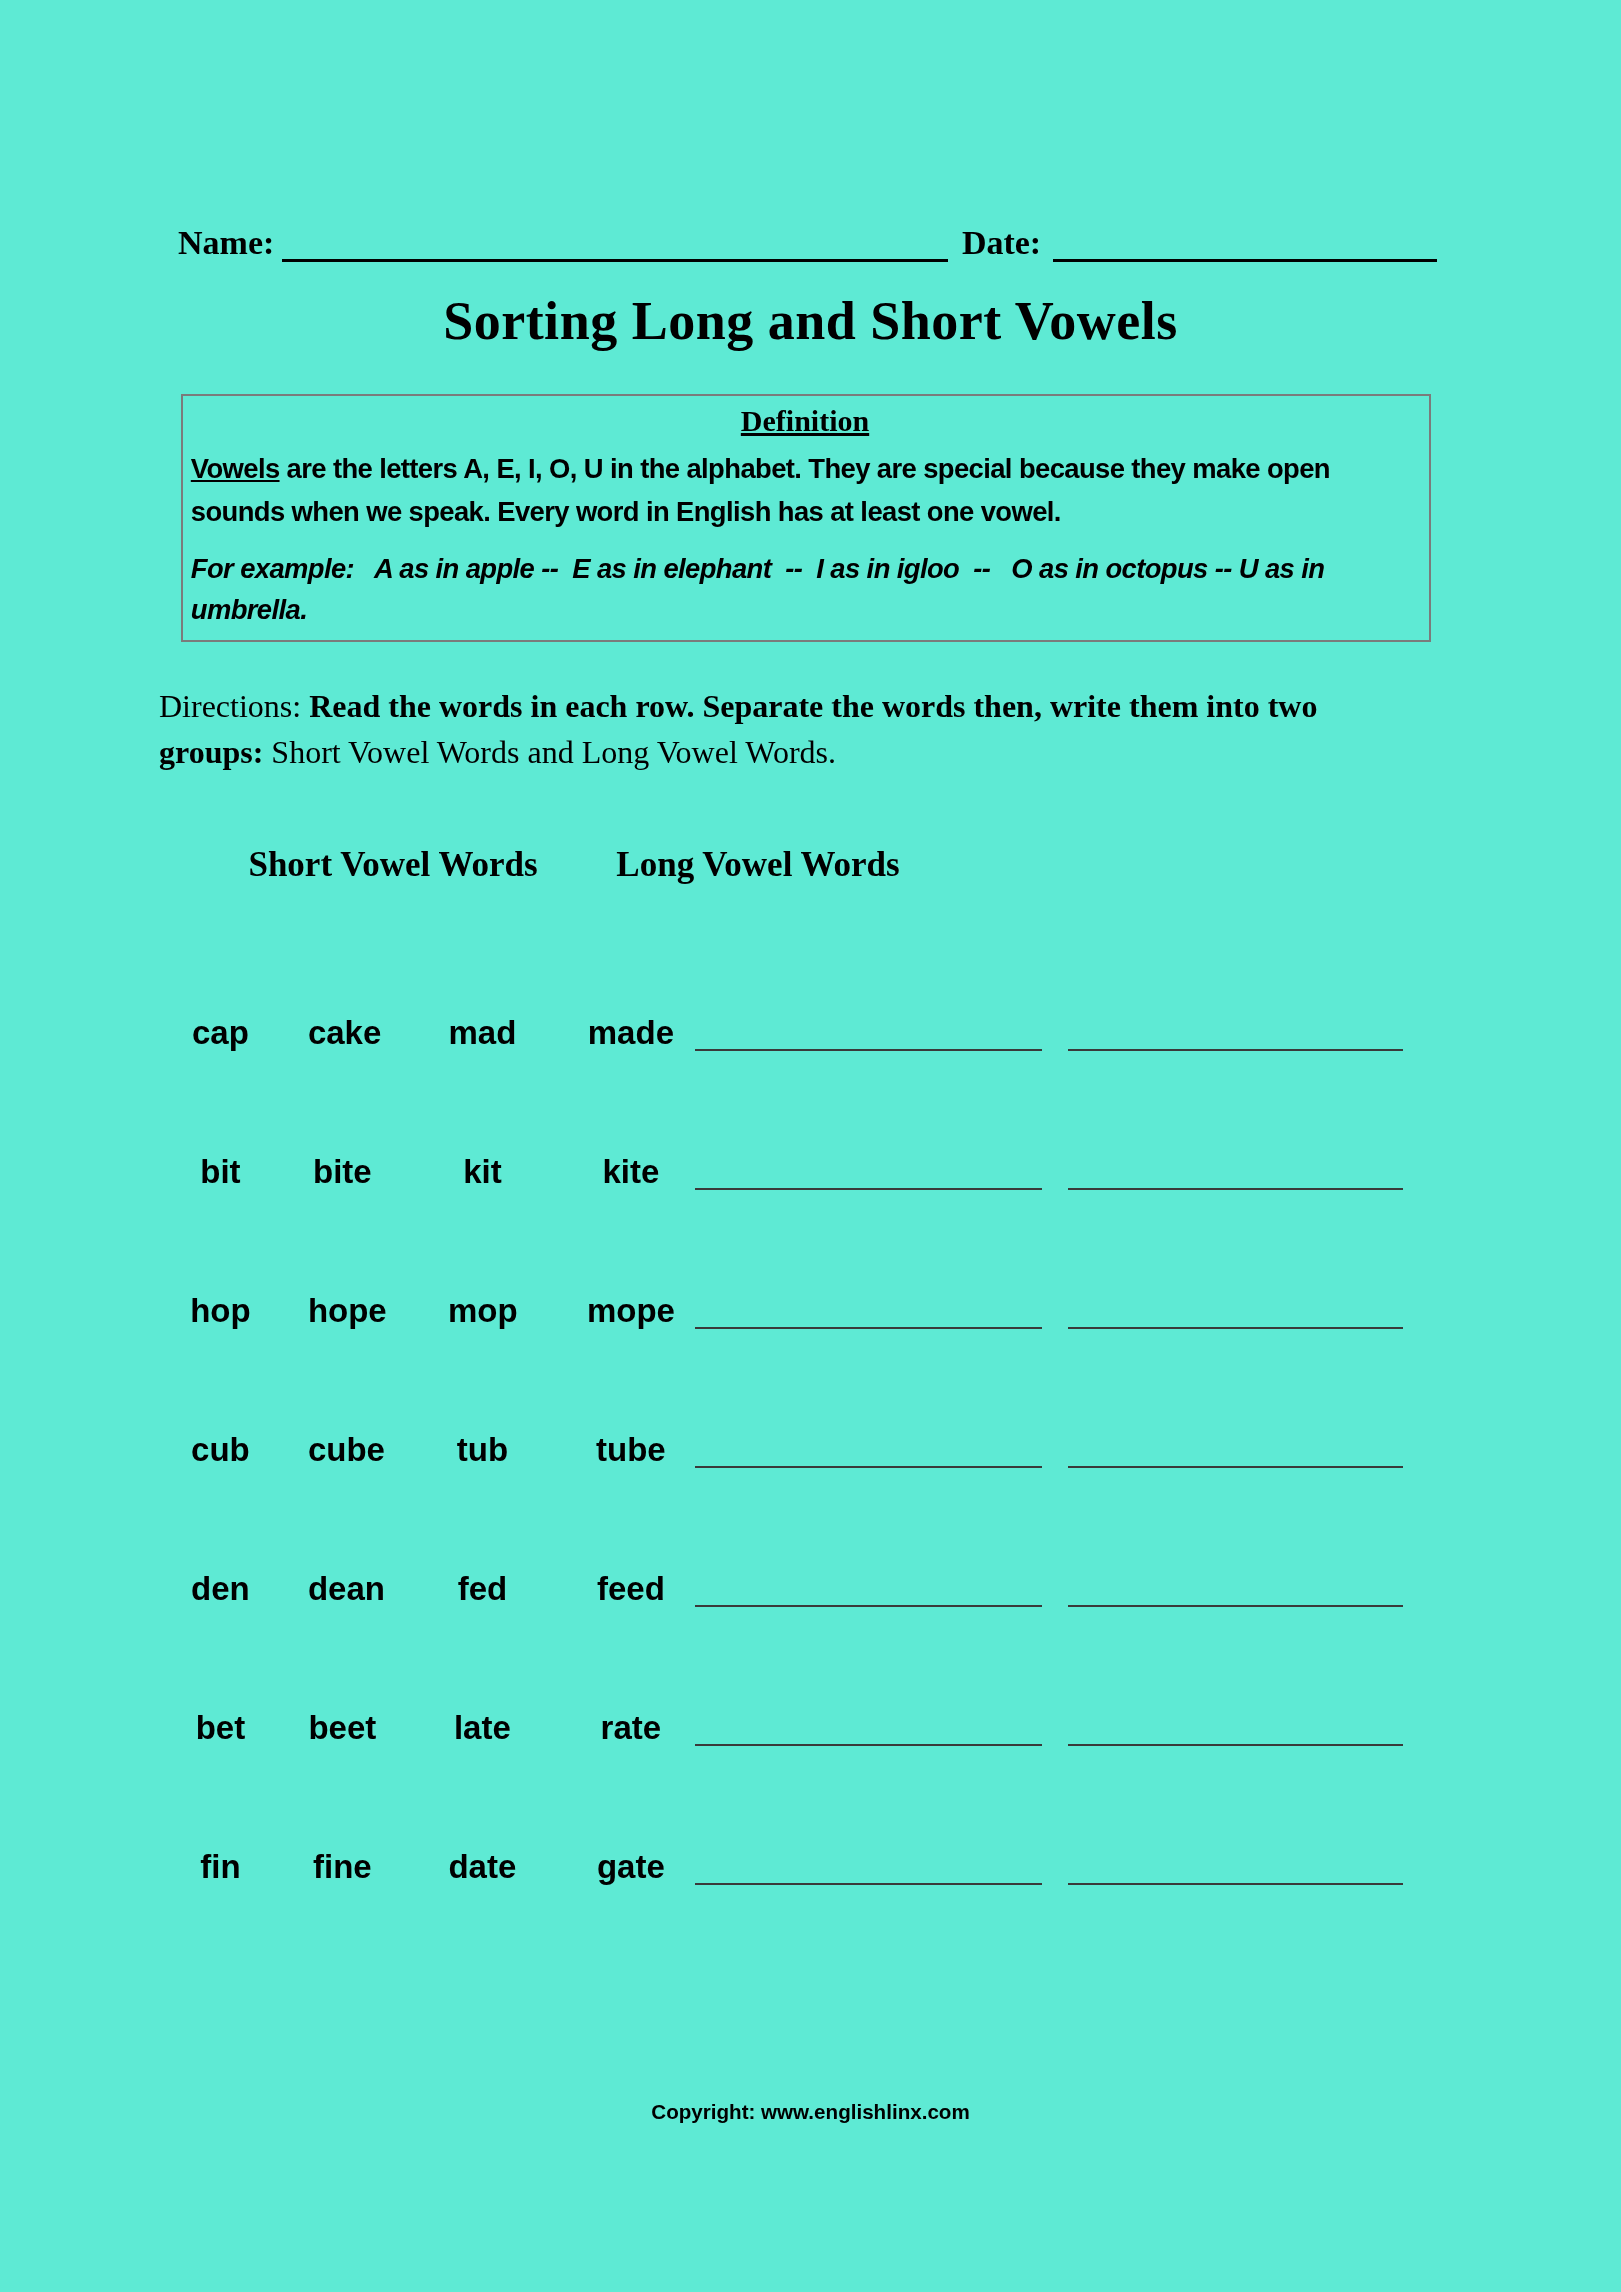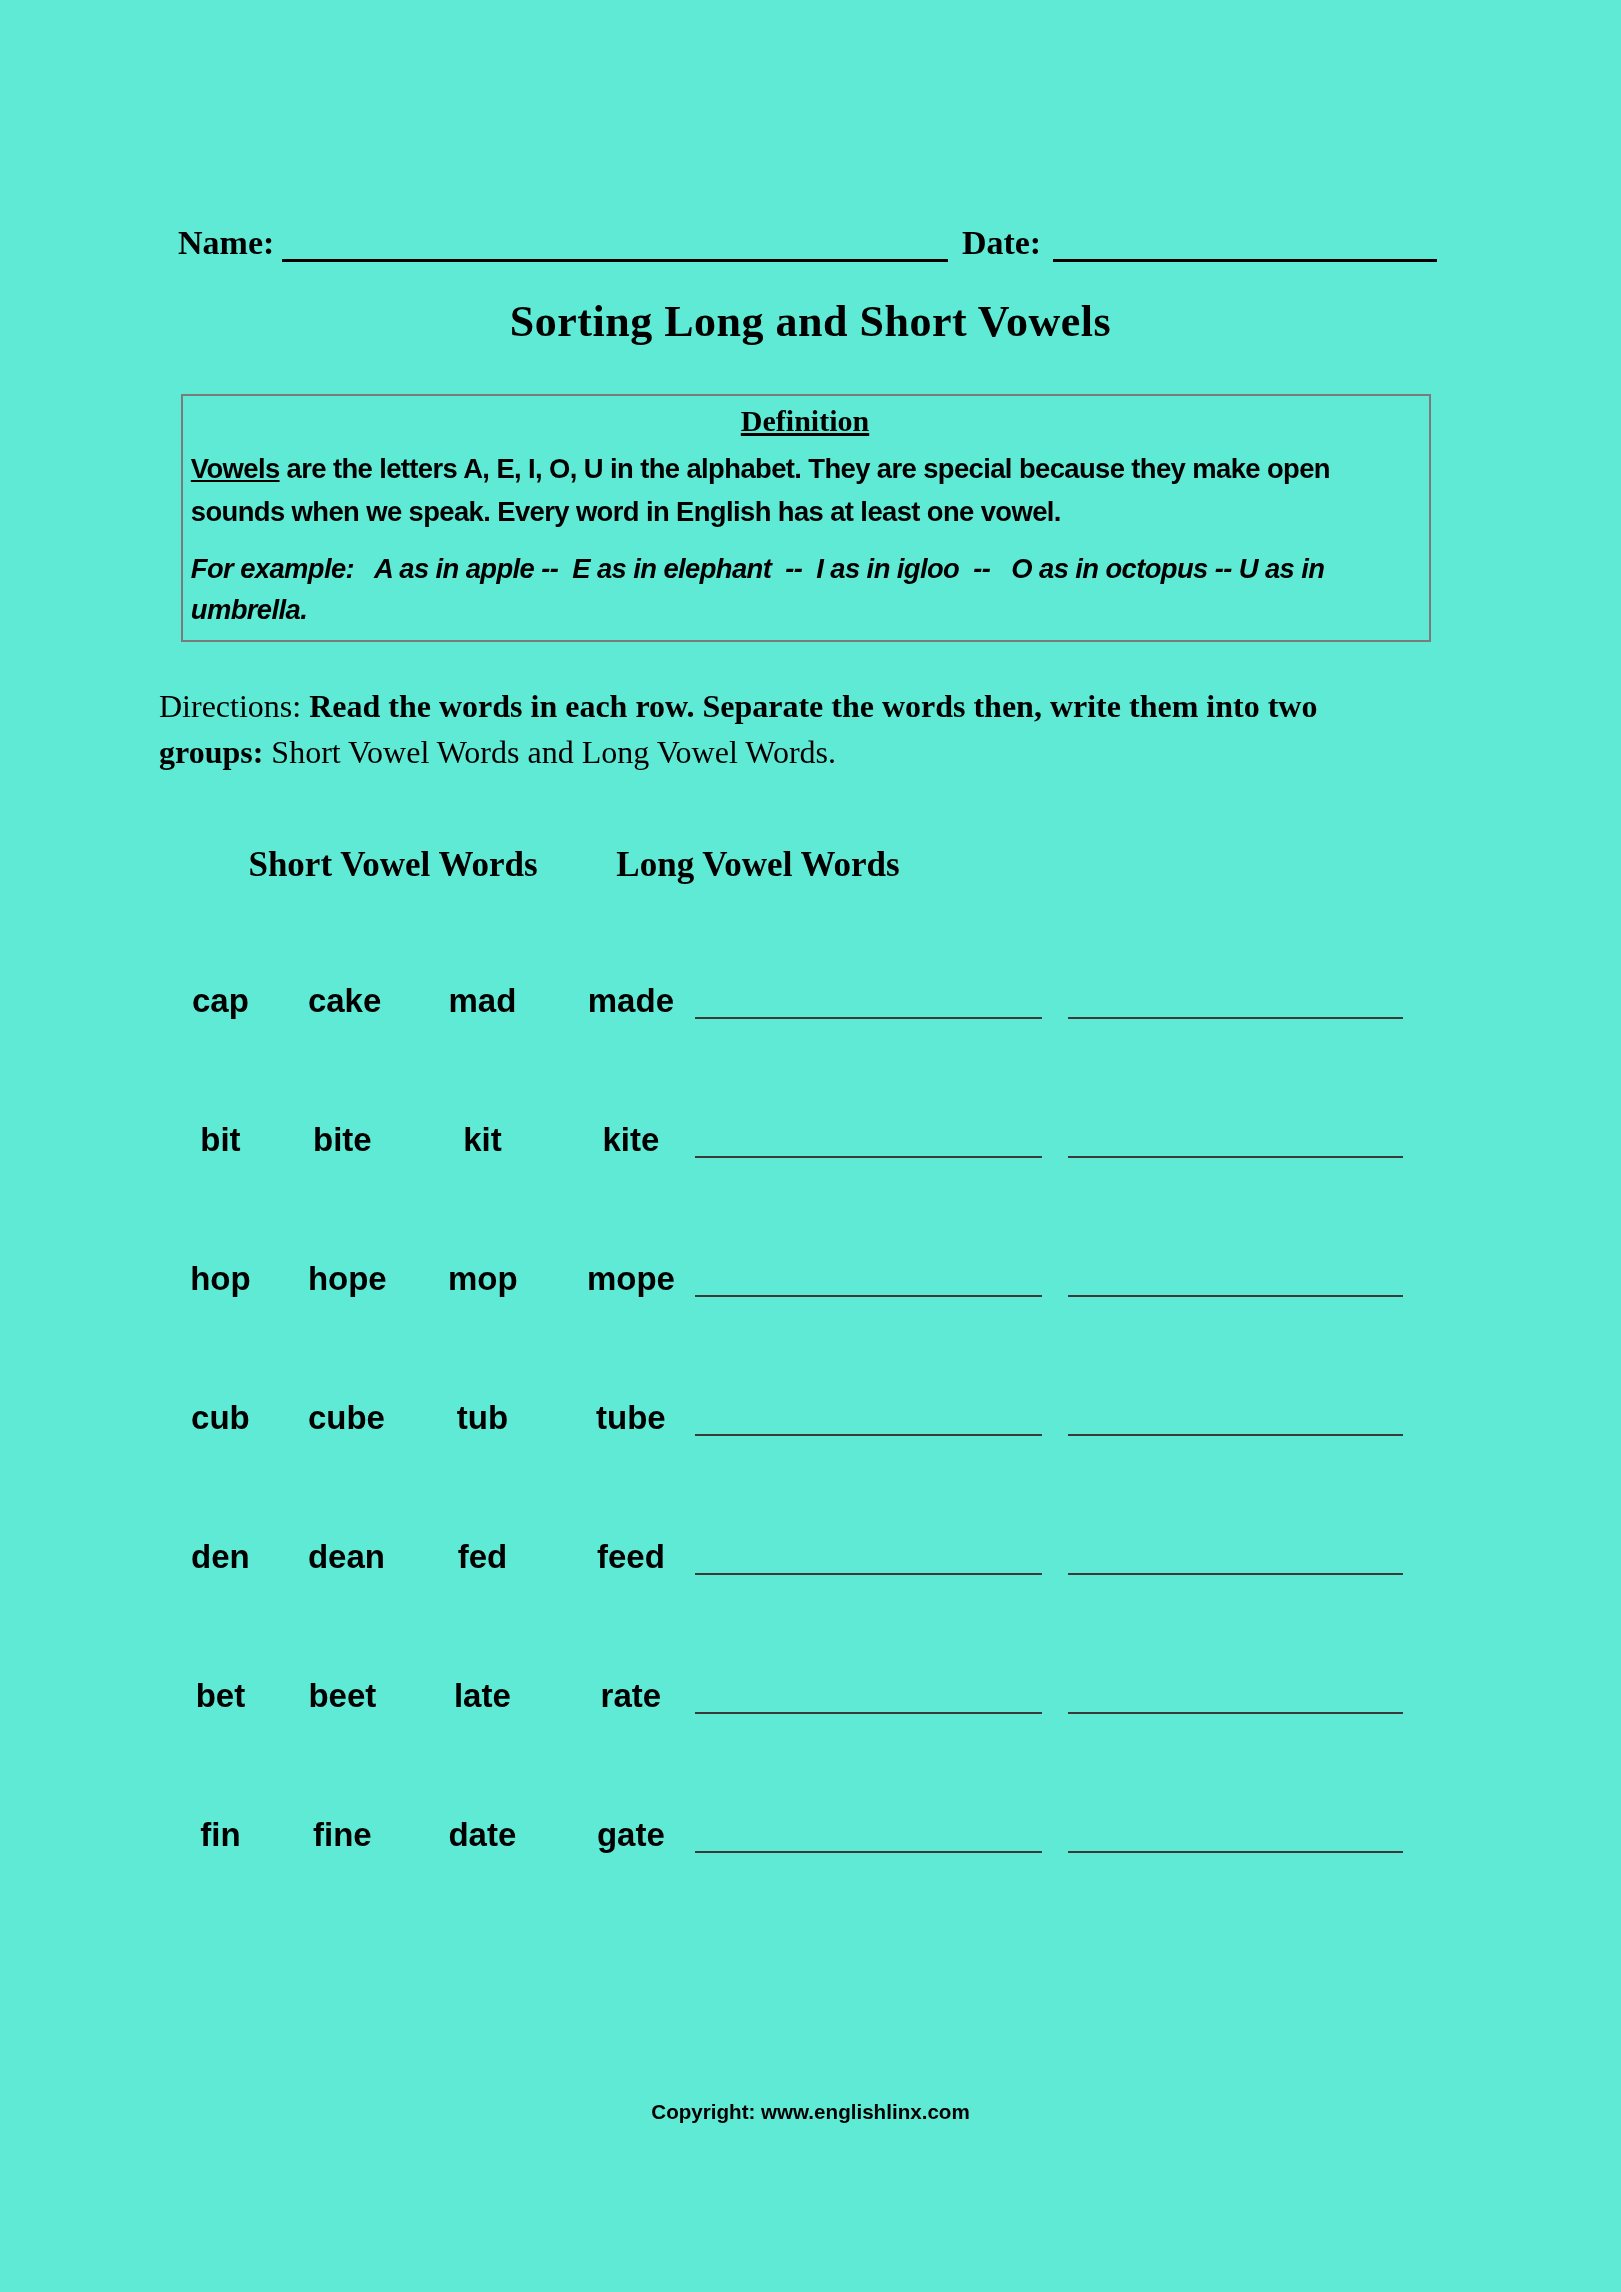--- a/index.html
+++ b/index.html
@@ -19,21 +19,21 @@
     font-weight:bold; font-size:34px; line-height:39px;
   }
   .write-line { border-bottom:3.9px solid #000; height:33px; }
   .line-name { flex:1; margin-left:7.8px; }
   .date-label { margin-left:13.7px; }
   .line-date { width:384px; margin-left:11.8px; }
 
   
   .page-title {
     position:absolute; top:292px; left:0; width:100%;
-    text-align:center; font-weight:bold; font-size:44px; line-height:59px;
+    text-align:center; font-weight:bold; font-size:54px; line-height:59px;
     letter-spacing:0.5px;
   }
 
   
   .def-box {
     position:absolute; top:394px; left:181px; width:1250px; height:248px;
     border:2px solid #7b7b7b; box-sizing:border-box;
     padding:3.9px 9.8px 0 7.8px;
   }
   .def-heading {
@@ -63,21 +63,21 @@
   .col-headers {
     position:absolute; top:845px; left:181px;
     display:flex; font-weight:bold; font-size:35px; line-height:39px;
     white-space:nowrap;
   }
   .col-h1 { width:454px; margin-left:11.8px; text-align:center; }
   .col-h2 { width:326px; margin-left:49px; text-align:center; }
   .col-h3 { width:316px; margin-left:44px; text-align:center; }
 
   
-  .rows { position:absolute; top:982px; left:181px; }
+  .rows { position:absolute; top:1014px; left:181px; }
   .word-row {
     display:flex; height:139px; align-items:flex-start;
     font-family:"Liberation Sans", sans-serif;
     font-weight:bold; font-size:33px; line-height:37px;
   }
   .w { text-align:center; white-space:nowrap; }
   .w1 { width:69px;  margin-left:4.9px;  }
   .w2 { width:69px;  margin-left:53px; }
   .w3 { width:69px;  margin-left:71px; }
   .w4 { width:88px;  margin-left:70px; }

